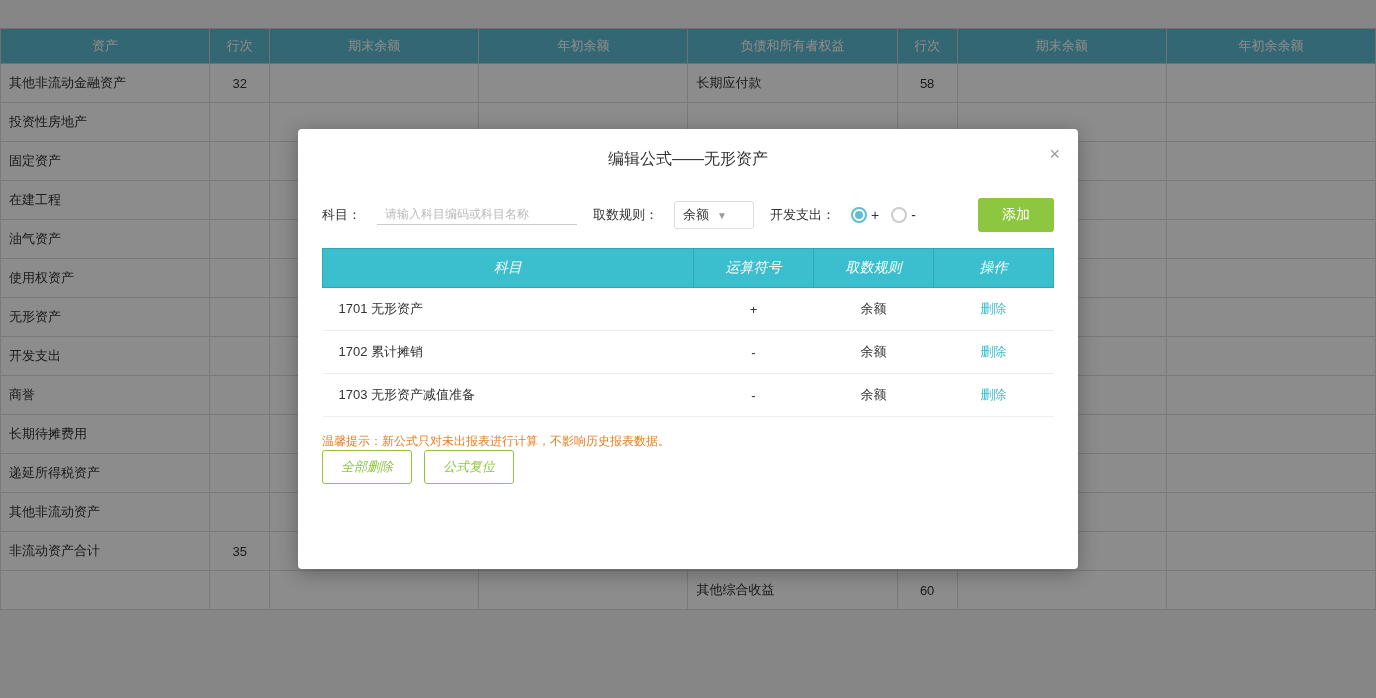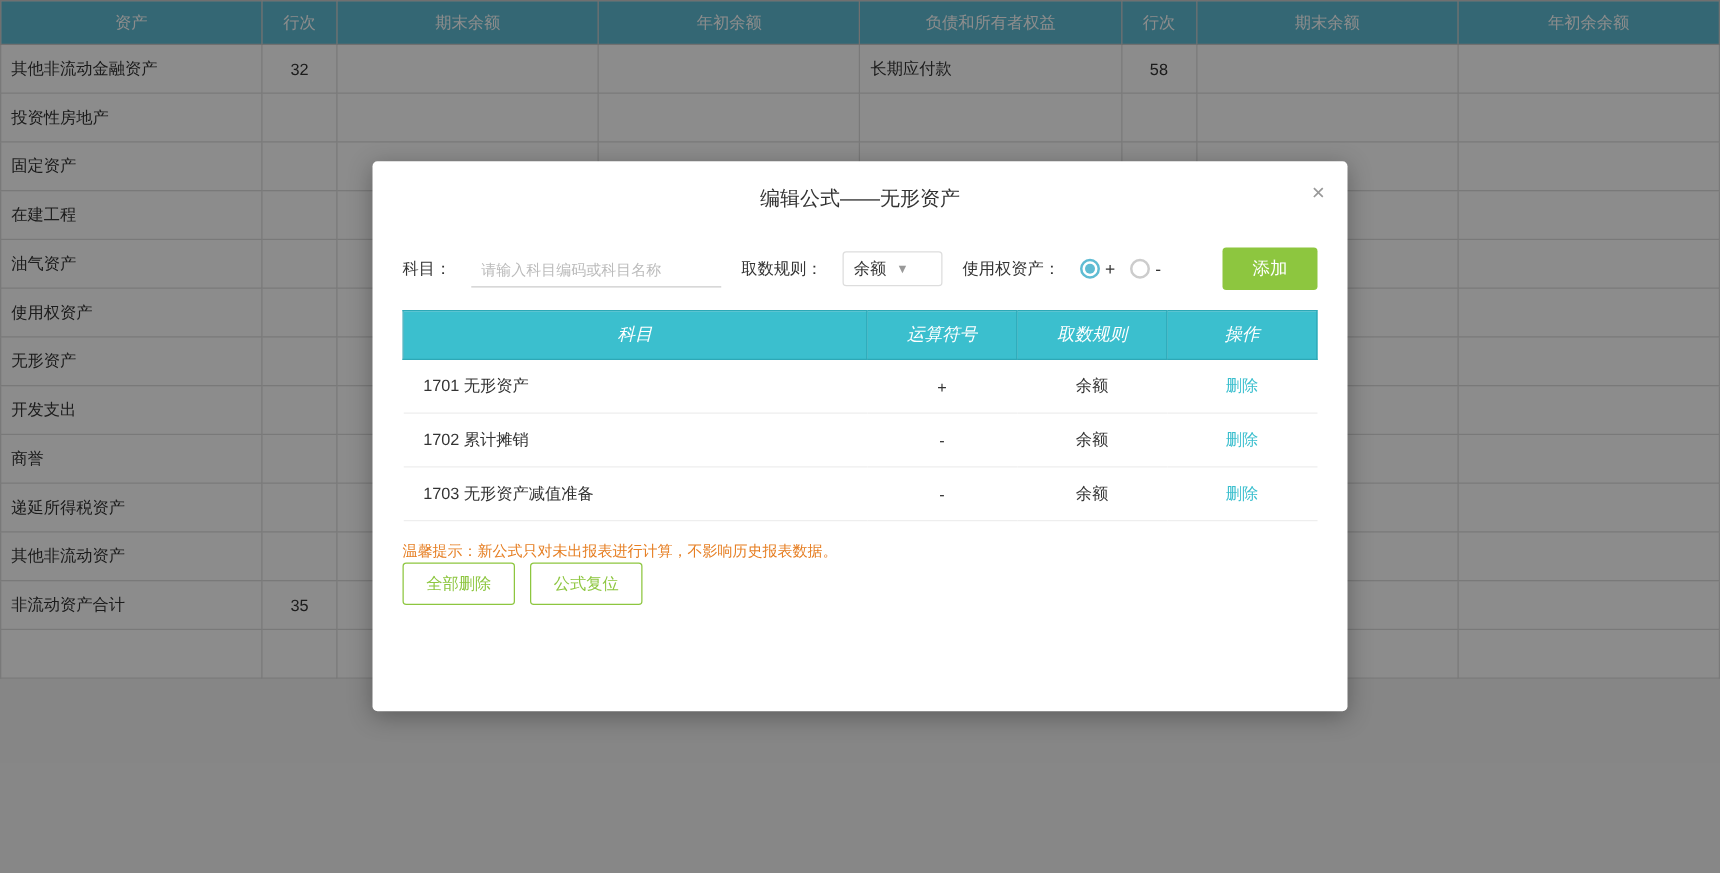--- a/index.html
+++ b/index.html
@@ -19,20 +19,21 @@
       top: 0; left: 0;
       width: 1376px;
       height: 698px;
       background: #f5f5f5;
     }
 
     .bg-table {
       width: 100%;
       border-collapse: collapse;
       table-layout: fixed;
+      margin-top: 28px;
     }
 
     .bg-table th {
       background: #5fbcd3;
       color: #fff;
       text-align: center;
       padding: 8px 4px;
       border: 1px solid #ccc;
       font-weight: normal;
       font-size: 13px;
@@ -109,21 +110,21 @@
       color: #333;
       font-size: 13px;
       white-space: nowrap;
     }
 
     .form-input {
       border: none;
       border-bottom: 1px solid #ccc;
       outline: none;
       padding: 4px 8px;
-      font-size: 18px;
+      font-size: 10px;
       color: #333;
       width: 200px;
       background: transparent;
     }
 
     .form-input::placeholder { color: #bbb; font-size: 12px; }
 
     .form-select-wrap {
       display: flex;
       align-items: center;
@@ -268,20 +269,21 @@
 
     .btn-outline {
       background: #fff;
       border: 1px solid #8dc63f;
       color: #8dc63f;
       border-radius: 3px;
       padding: 7px 18px;
       font-size: 13px;
       cursor: pointer;
       white-space: nowrap;
+      font-style: italic;
     }
   </style>
 </head>
 <body>
 
 <div class="bg-table-wrap">
   <table class="bg-table">
     <thead>
       <tr>
         <th>资产</th>
@@ -379,20 +381,30 @@
         <td class="left-align">商誉</td>
         <td></td>
           <td></td>
           <td></td>
         <td></td>
           <td></td>
           <td></td>
           <td></td>
       </tr>
       <tr>
+        <td class="left-align">长期待摊费用</td>
+        <td></td>
+          <td></td>
+          <td></td>
+        <td></td>
+          <td></td>
+          <td></td>
+          <td></td>
+      </tr>
+      <tr>
         <td class="left-align">递延所得税资产</td>
         <td></td>
           <td></td>
           <td></td>
         <td></td>
           <td></td>
           <td></td>
           <td></td>
       </tr>
       <tr>
@@ -440,21 +452,21 @@
     <div class="form-row">
       <span class="form-label">科目：</span>
       <input class="form-input" type="text" placeholder="请输入科目编码或科目名称" style="">
 
       <span class="form-label">取数规则：</span>
       <div class="form-select-wrap">
         <span>余额</span>
         <span class="arrow">▼</span>
       </div>
 
-      <span class="form-label">使用权资产：</span>
+      <span class="form-label">开发支出：</span>
 
       <div class="radio-group">
         <label class="radio-item">
           <span class="radio-circle checked"></span>
           <span class="radio-label">+</span>
         </label>
         <label class="radio-item">
           <span class="radio-circle unchecked"></span>
           <span class="radio-label">-</span>
         </label>

